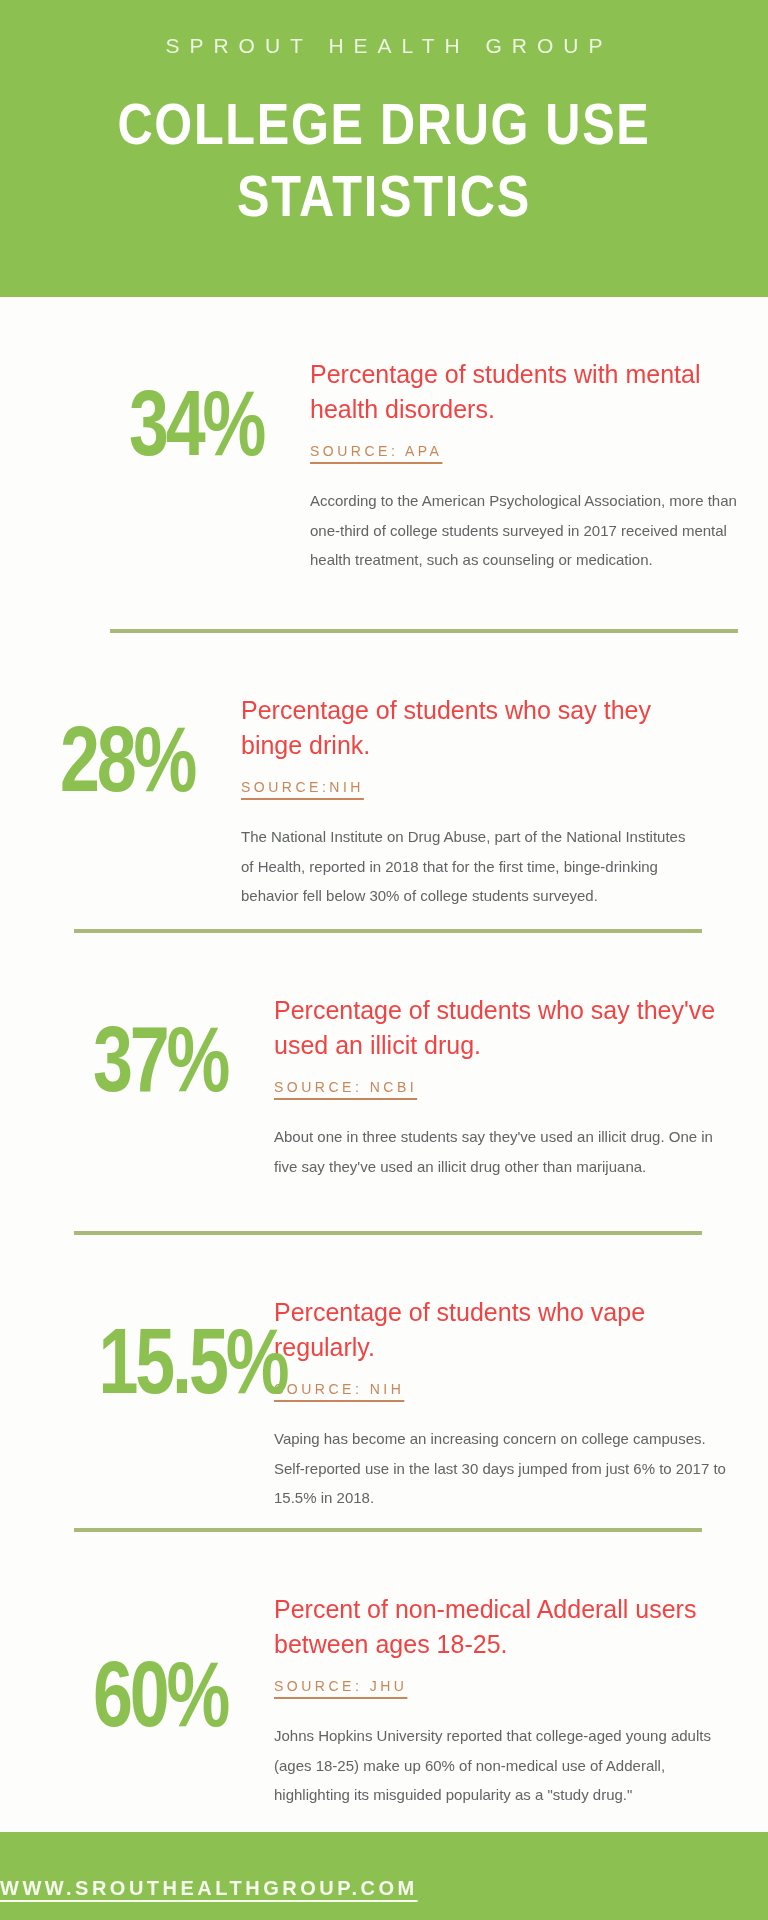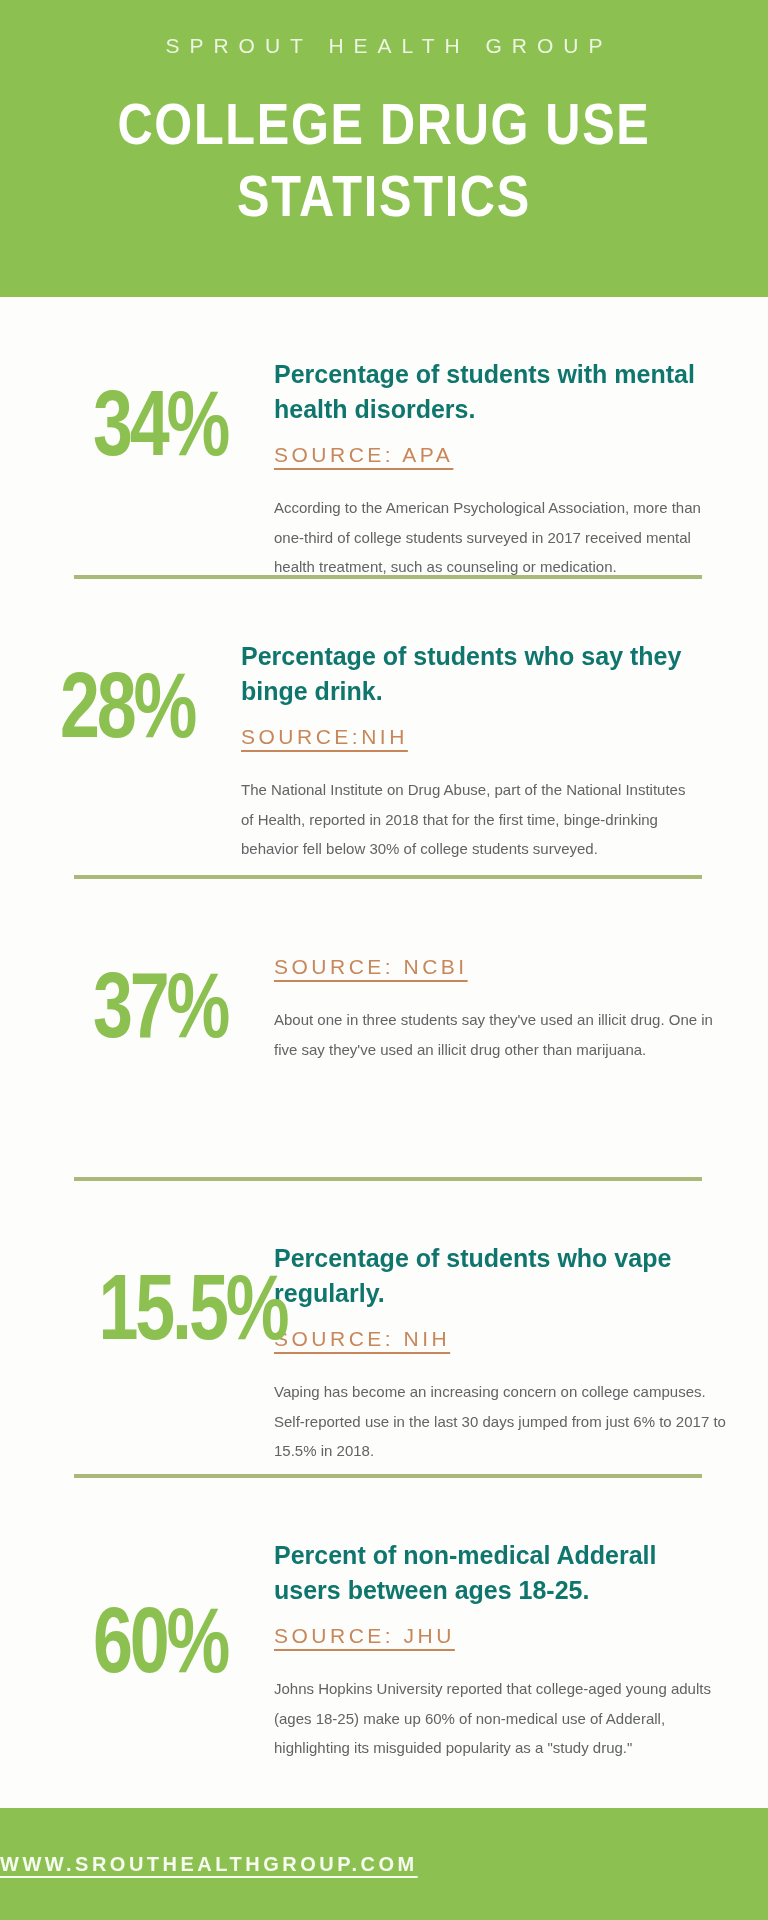--- a/index.html
+++ b/index.html
@@ -48,21 +48,21 @@
   }
 
   
   .stats { flex: 1 1 auto; }
   .stat-section {
     position: relative;
     display: flex;
     align-items: flex-start;
     padding: 60px 0 0 72px;
   }
-  .s1 { height: 282px; }
+  .s1 { height: 336px; margin-left: 36px; }
   .s2 { height: 300px; padding-left: 39px; }
   .s3 { height: 302px; }
   .s4 { height: 297px; }
   .s5 { height: 300px; }
 
   .stat-value-col {
     width: 176px;
     flex-shrink: 0;
     text-align: center;
   }
@@ -78,30 +78,30 @@
     margin-top: 20px;
     white-space: nowrap;
   }
   .s5 .stat-value { margin-top: 56px; }
 
   .stat-text-col {
     margin-left: 26px;
     width: 452px;
   }
   .stat-title {
-    color: #0f766e;
+    color: #ef4444;
     font-size: 25px;
     line-height: 35px;
-    font-weight: 700;
+    font-weight: 400;
   }
   .stat-source {
     display: inline-block;
     margin-top: 16px;
     color: #c8875a;
-    font-size: 21px;
+    font-size: 14px;
     letter-spacing: 3.5px;
     text-decoration: underline;
     text-underline-offset: 6px;
     text-decoration-thickness: 2px;
     cursor: pointer;
   }
   .stat-body {
     margin-top: 26px;
     color: #616365;
     font-size: 15px;
@@ -169,20 +169,21 @@
         <div class="stat-body">The National Institute on Drug Abuse, part of the National Institutes of Health, reported in 2018 that for the first time, binge-drinking behavior fell below 30% of college students surveyed.</div>
       </div>
       <div class="divider"></div>
     </div>
 
     <div class="stat-section s3">
       <div class="stat-value-col">
         <span class="stat-value">37%</span>
       </div>
       <div class="stat-text-col">
+        <div class="stat-title">Percentage of students who say they've used an illicit drug.</div>
         <span class="stat-source">SOURCE: NCBI</span>
         <div class="stat-body">About one in three students say they've used an illicit drug. One in five say they've used an illicit drug other than marijuana.</div>
       </div>
       <div class="divider"></div>
     </div>
 
     <div class="stat-section s4">
       <div class="stat-value-col">
         <span class="stat-value">15.5%</span>
       </div>

